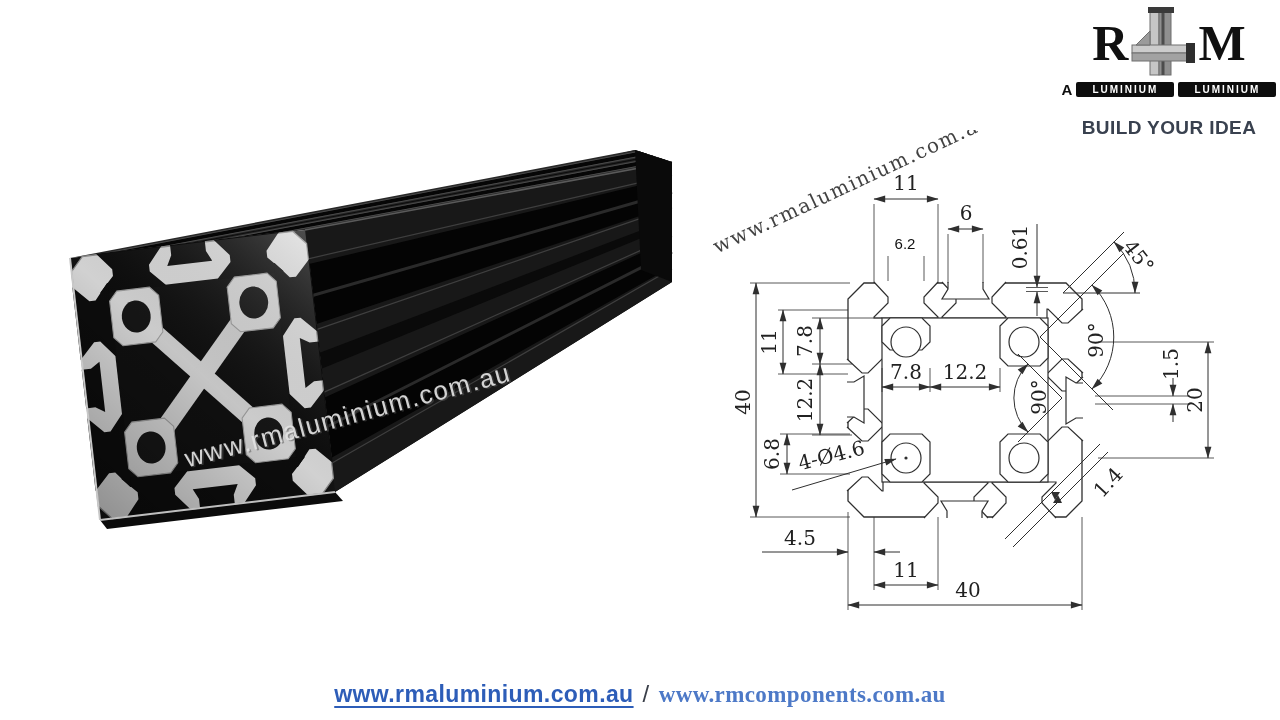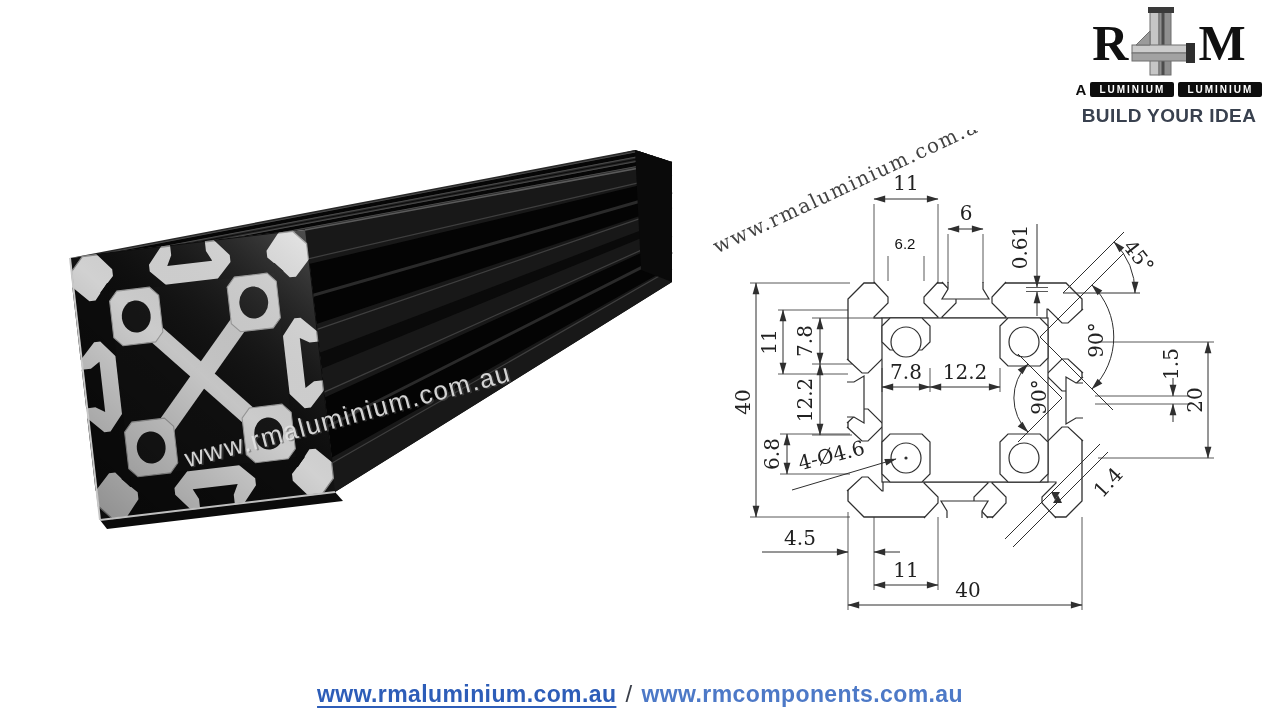--- a/index.html
+++ b/index.html
@@ -6,28 +6,28 @@
   body{width:1280px;height:720px;position:relative;overflow:hidden;
        font-family:"Liberation Sans",sans-serif;}
   
   .logo{position:absolute;top:6px;right:16px;width:190px;text-align:center;}
   .logo-row{display:flex;align-items:center;justify-content:center;gap:2px;height:74px;}
   .logo-letter{font-family:"Liberation Serif",serif;font-weight:900;font-size:50px;
                color:#101010;line-height:1;}
   .badge-row{display:flex;align-items:center;justify-content:center;gap:4px;margin-top:2px;}
   .badge-a{font-weight:900;font-size:15px;color:#0d0d0d;line-height:1;}
   .badge-box{background:#0d0d0d;color:#ffffff;font-weight:700;font-size:10px;
-             letter-spacing:2px;padding:2px 9px;border-radius:2px;}
-  .slogan{margin-top:8px;font-size:19px;font-weight:800;color:#39414f;letter-spacing:.4px;}
+             letter-spacing:2px;padding:2px 16px;border-radius:2px;}
+  .slogan{margin-top:20px;font-size:19px;font-weight:800;color:#39414f;letter-spacing:.4px;}
   
   .footer{position:absolute;left:0;right:0;top:680px;display:flex;justify-content:center;
           align-items:baseline;gap:9px;font-size:23px;font-weight:700;letter-spacing:.4px;}
   .footer .link1{color:#2d5db8;text-decoration:underline;text-underline-offset:4px;}
   .footer .sep{color:#3a3f49;font-weight:400;font-size:24px;}
-  .footer .link2{color:#4d79c7;text-decoration:none;}
+  .footer .link2{color:#4d79c7;text-decoration:none;font-family:Liberation Serif, serif;}
   
   .photo-svg{position:absolute;left:55px;top:130px;}
   .draw-svg{position:absolute;left:700px;top:130px;}
   .draw-svg text{font-family:"DejaVu Serif",serif;font-size:20px;fill:#222222;}
   .draw-svg text.small-sans{font-family:"Liberation Sans",sans-serif;font-size:15px;fill:#111;}
   .draw-svg .ol{fill:#ffffff;stroke:#2f2f2f;stroke-width:1.3;}
   .draw-svg .cut{fill:#ffffff;stroke:#2f2f2f;stroke-width:1.2;}
   .draw-svg .dim{stroke:#2f2f2f;stroke-width:1;fill:none;}
   .draw-svg .ext{stroke:#2f2f2f;stroke-width:.8;fill:none;}
   .wm{font-family:"Liberation Sans",sans-serif;letter-spacing:1.5px;}

